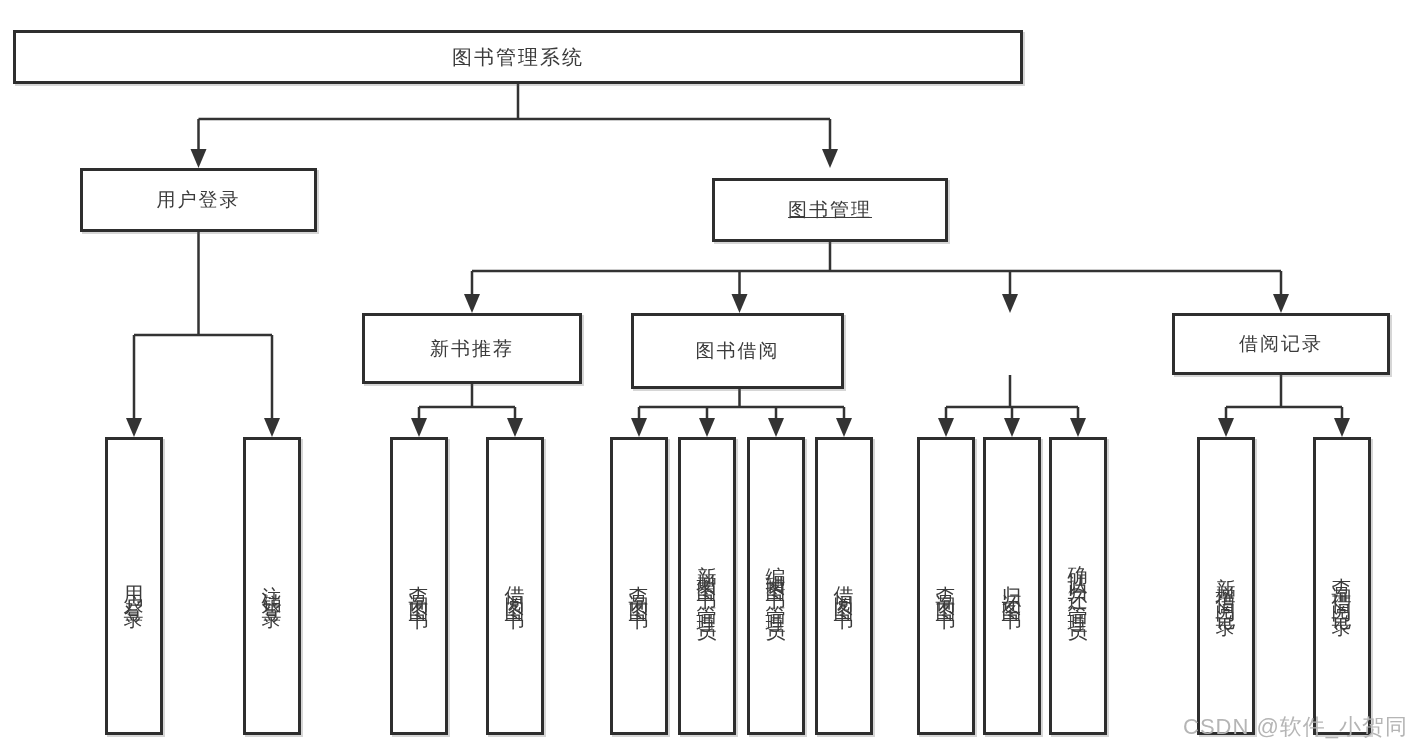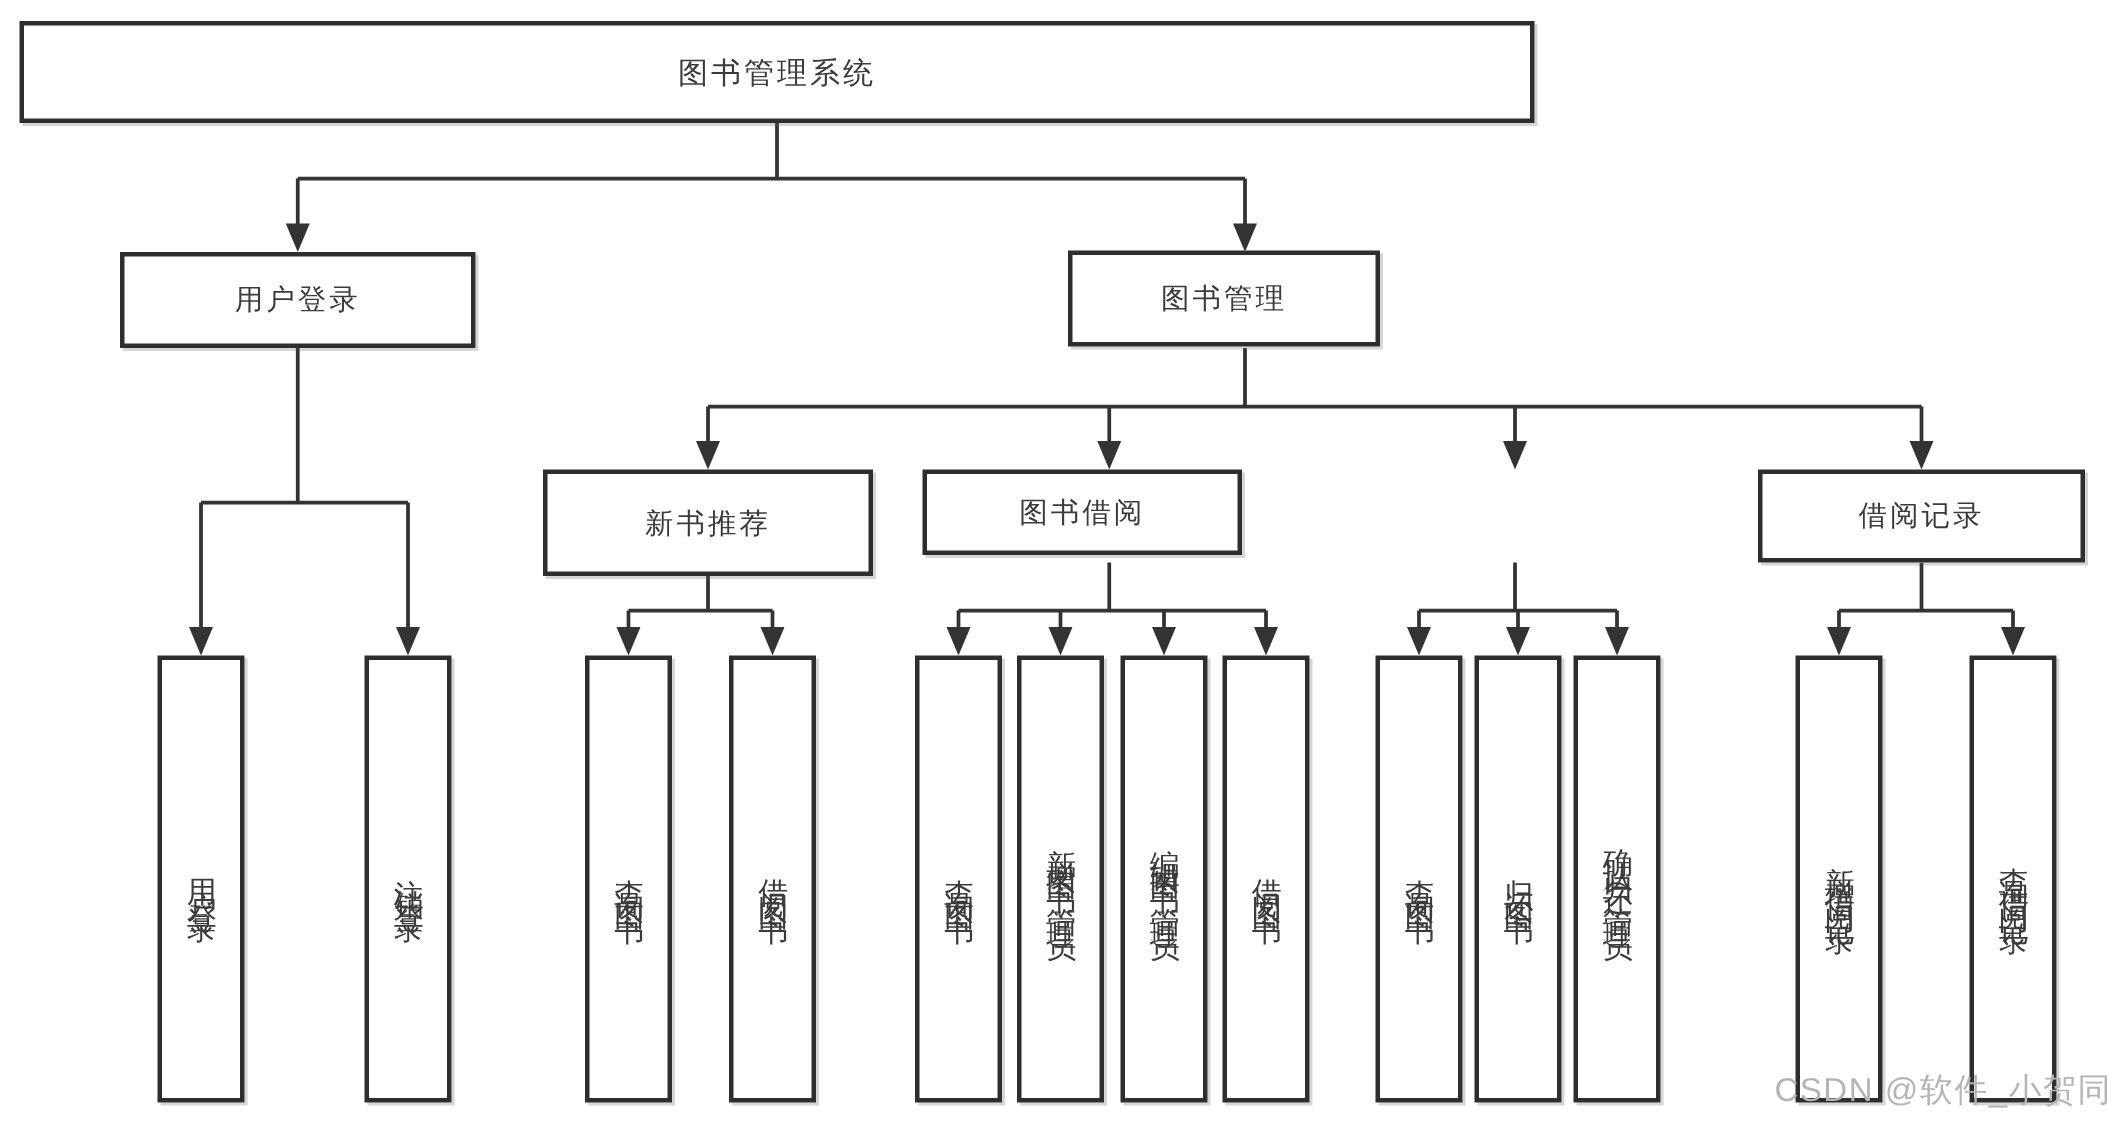--- a/index.html
+++ b/index.html
@@ -84,27 +84,27 @@
       <path d="M768 418 L784 418 L776 437 Z"></path>
       <path d="M836 418 L852 418 L844 437 Z"></path>
       <path d="M938 418 L954 418 L946 437 Z"></path>
       <path d="M1004 418 L1020 418 L1012 437 Z"></path>
       <path d="M1070 418 L1086 418 L1078 437 Z"></path>
       <path d="M1218 418 L1234 418 L1226 437 Z"></path>
       <path d="M1334 418 L1350 418 L1342 437 Z"></path>
     </g>
   </svg>
 
-  <div class="box h root" style="left:13px; top:14px; width:1010px; height:68px;">图书管理系统</div>
+  <div class="box h root" style="left:13px; top:30px; width:1010px; height:54px;">图书管理系统</div>
 
   <div class="box h" style="left:80px; top:168px; width:237px; height:64px;">用户登录</div>
-  <div class="box h" style="left:712px; top:167px; width:208px; height:64px;">图书管理</div>
+  <div class="box h" style="left:712px; top:178px; width:236px; height:64px;text-decoration:underline;">图书管理</div>
 
   <div class="box h" style="left:362px; top:313px; width:220px; height:71px;">新书推荐</div>
-  <div class="box h" style="left:615px; top:313px; width:213px; height:57px;">图书借阅</div>
+  <div class="box h" style="left:631px; top:313px; width:213px; height:76px;">图书借阅</div>
   <div class="box h" style="left:1172px; top:313px; width:218px; height:62px;">借阅记录</div>
 
   <div class="box v" style="left:105px;">用户登录</div>
   <div class="box v" style="left:243px;">注销登录</div>
 
   <div class="box v" style="left:390px;">查询图书</div>
   <div class="box v" style="left:486px;">借阅图书</div>
 
   <div class="box v" style="left:610px;">查询图书</div>
   <div class="box v" style="left:678px;">新增图书（管理员）</div>

